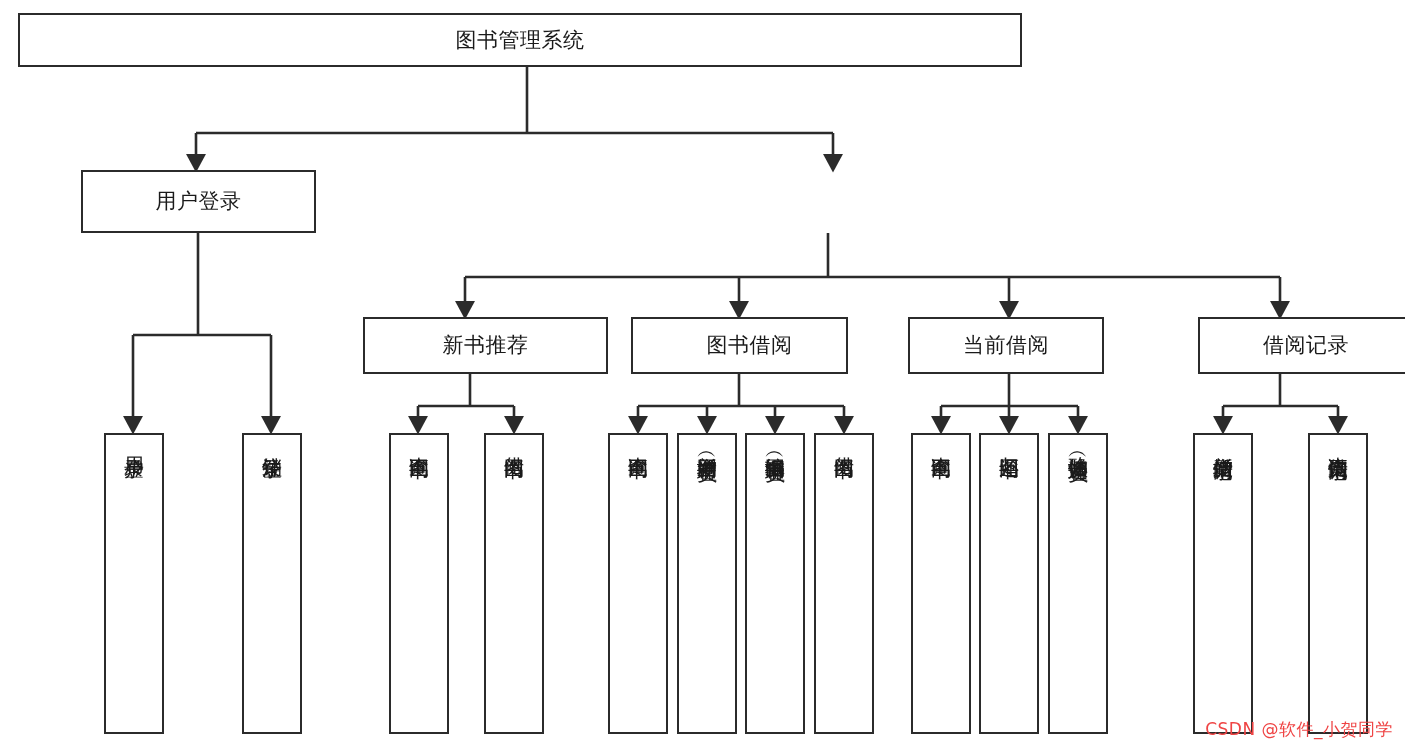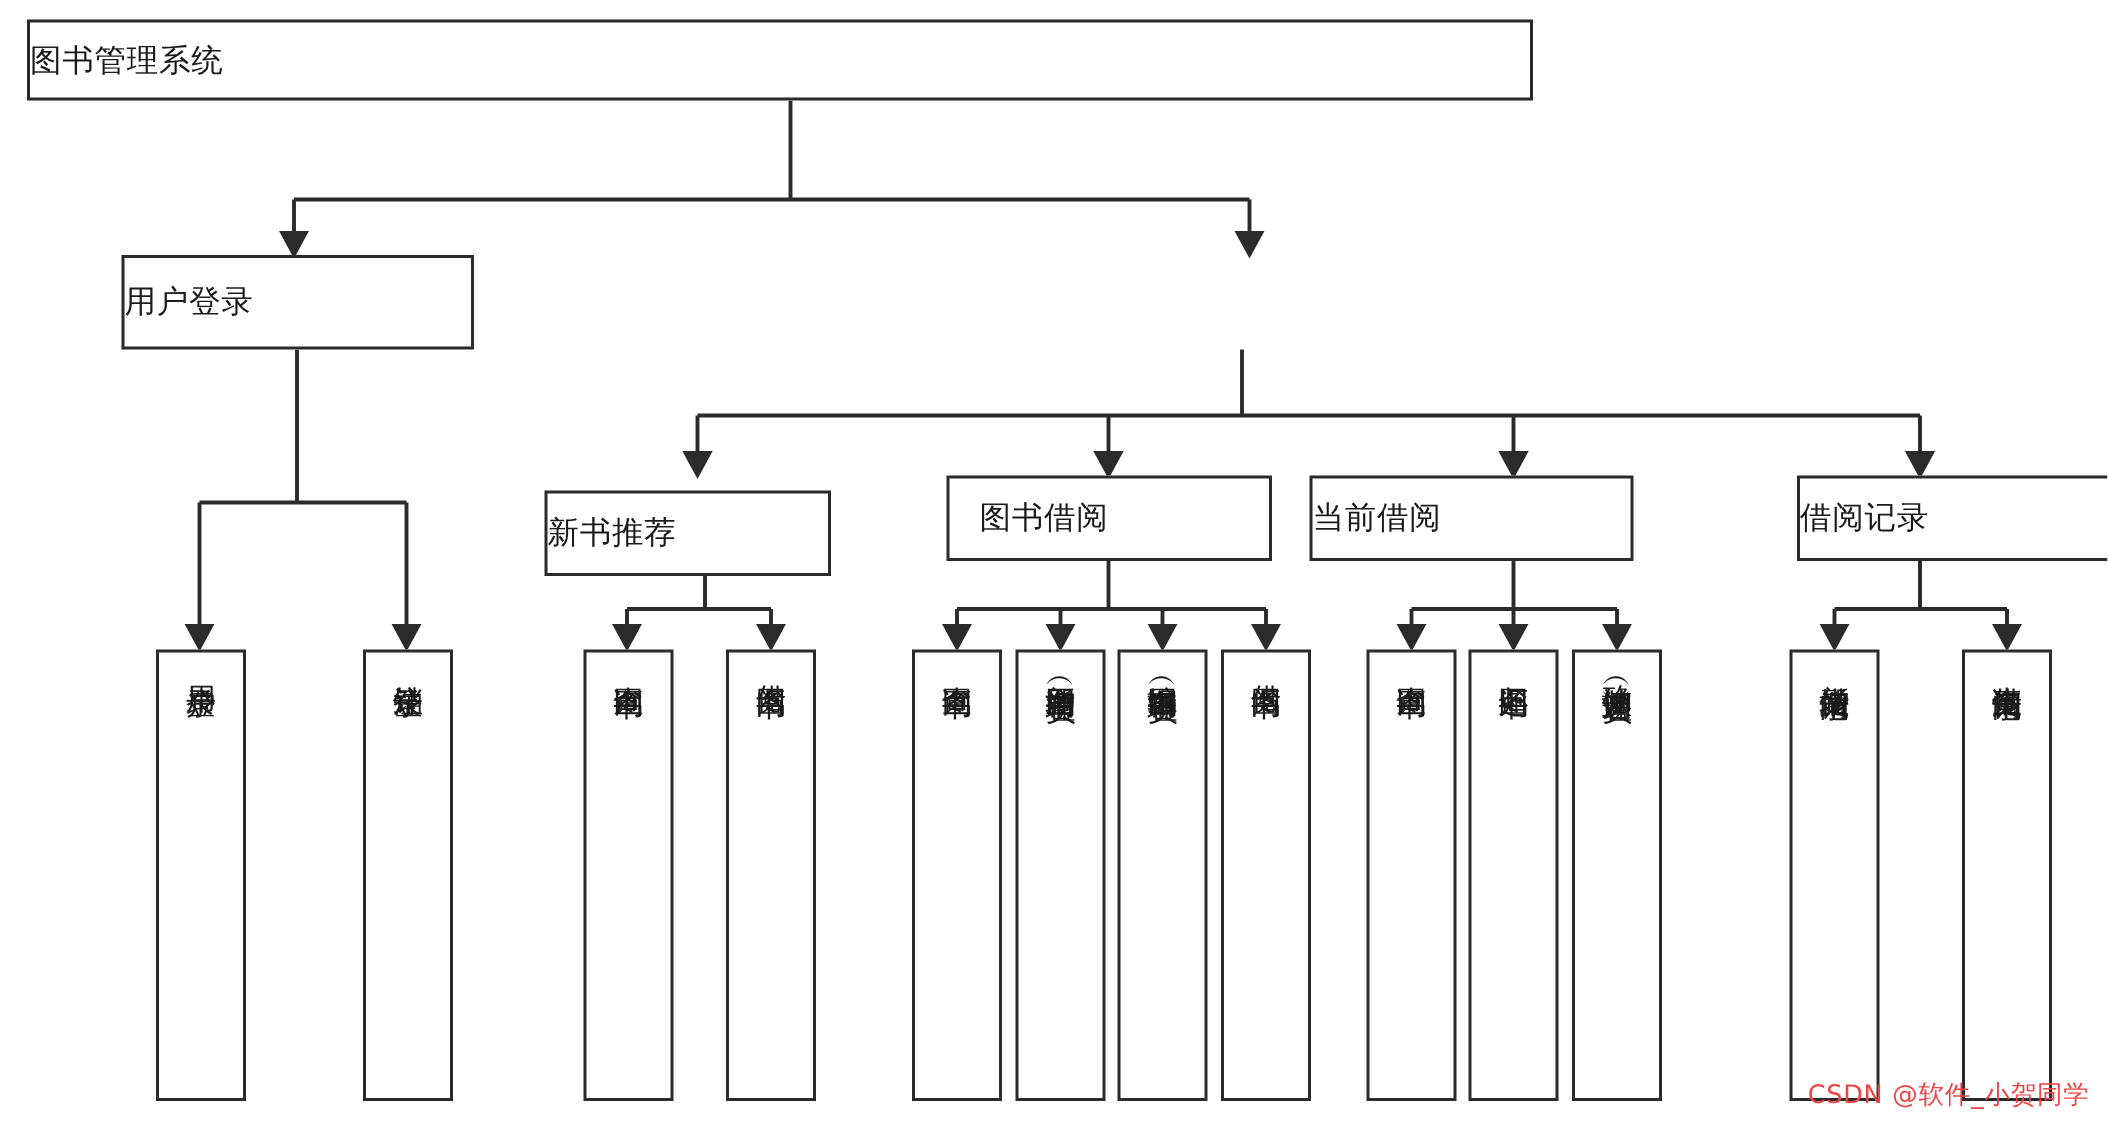--- a/index.html
+++ b/index.html
@@ -26,20 +26,21 @@
     height: 747px;
     pointer-events: none;
   }
   .node {
     position: absolute;
     box-sizing: border-box;
     background: #ffffff;
     border: 2.5px solid #2b2b2b;
     display: flex;
     align-items: center;
+    justify-content: center;
     color: #1a1a1a;
   }
   .node-label {
     font-size: 21px;
     line-height: 1.15;
     letter-spacing: 0.5px;
     white-space: nowrap;
     color: #1a1a1a;
   }
   .node.root .node-label { font-size: 21px; }
@@ -128,29 +129,29 @@
 
   <div class="node root" style="left:18px; top:13px; width:1004px; height:54px;">
     <span class="node-label">图书管理系统</span>
   </div>
 
   <div class="node level2" style="left:81px; top:170px; width:235px; height:63px;">
     <span class="node-label">用户登录</span>
   </div>
 
 
-  <div class="node level3" style="left:363px; top:327px; width:191px; height:57px;font-family:Liberation Serif, serif;">
+  <div class="node level3" style="left:363px; top:317px; width:245px; height:57px;font-family:Liberation Serif, serif;">
     <span class="node-label">新书推荐</span>
   </div>
 
   <div class="node level3" style="left:631px; top:317px; width:217px; height:57px;padding-left:20px;">
     <span class="node-label">图书借阅</span>
   </div>
 
-  <div class="node level3" style="left:873px; top:317px; width:216px; height:57px;">
+  <div class="node level3" style="left:908px; top:317px; width:196px; height:57px;">
     <span class="node-label">当前借阅</span>
   </div>
 
   <div class="node level3" style="left:1172px; top:317px; width:216px; height:57px;margin-left:26px;">
     <span class="node-label">借阅记录</span>
   </div>
 
   <div class="node leaf" style="left:104px; top:433px; width:60px; height:301px;">
     <span class="node-label">用户登录</span>
   </div>

